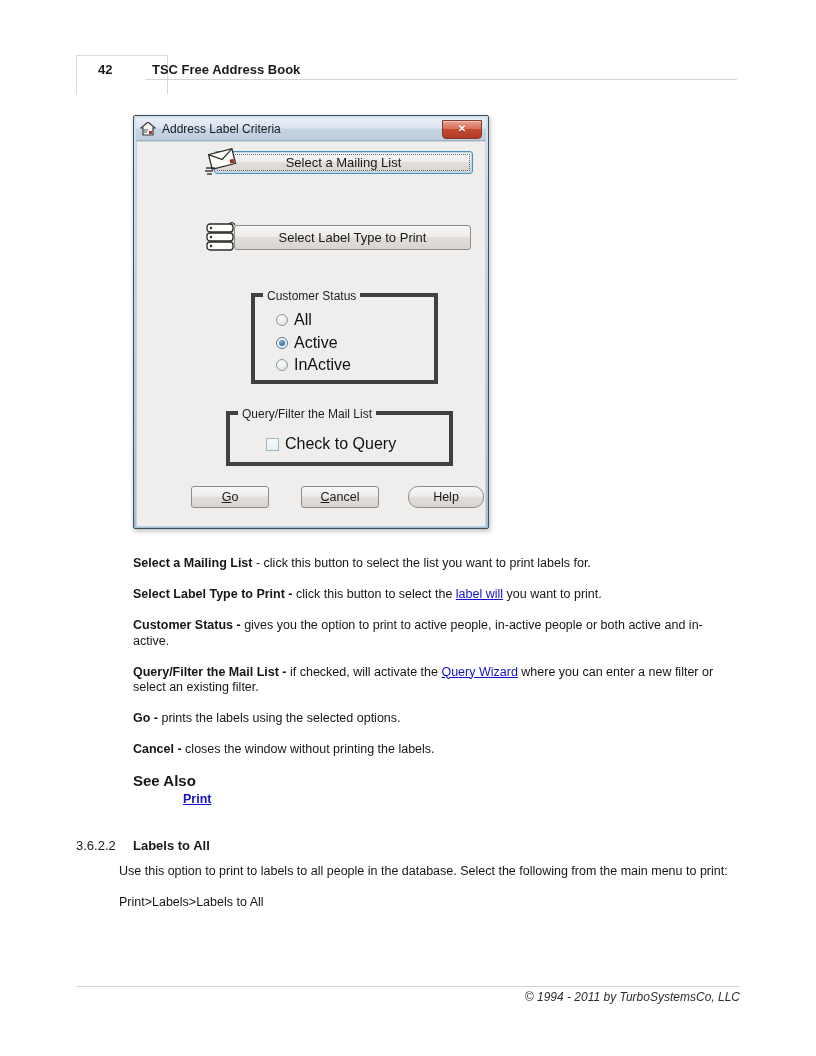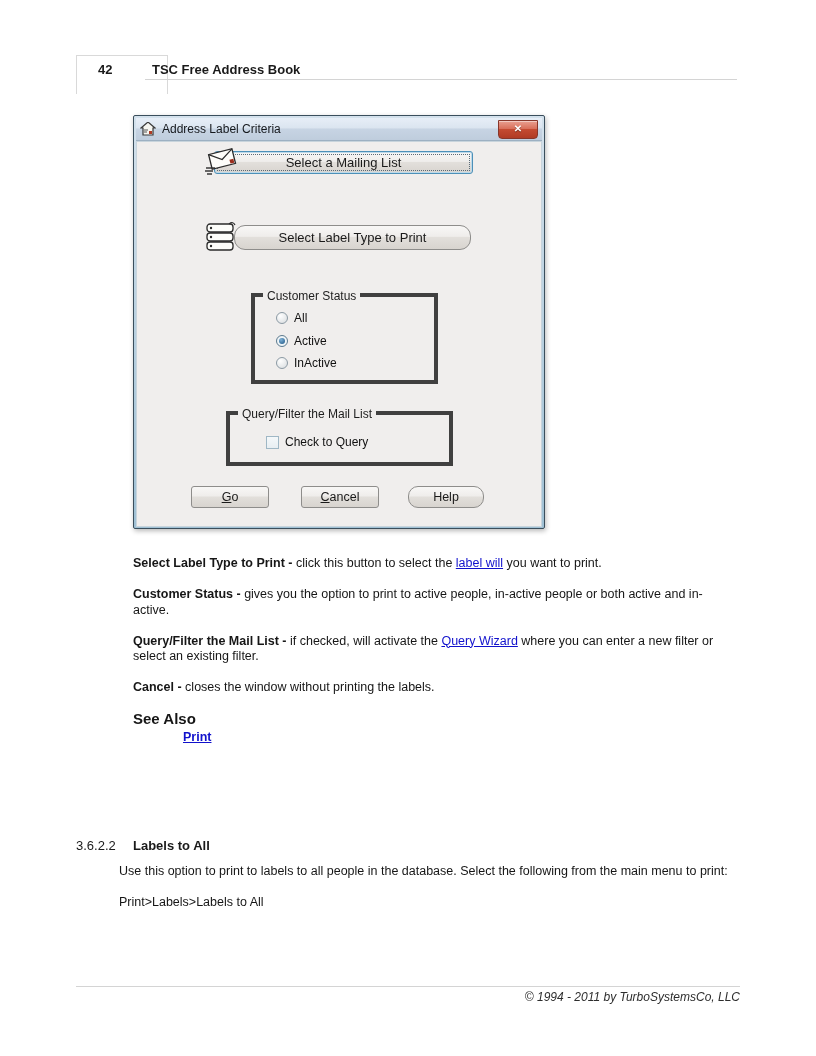--- a/index.html
+++ b/index.html
@@ -7,21 +7,21 @@
         font-family:"Liberation Sans",sans-serif;color:#1a1a1a;}
 
   
   .pgnum-box{position:absolute;left:76px;top:55px;width:90px;height:38px;
              border-top:1px solid #d9d9d9;border-left:1px solid #d9d9d9;border-right:1px solid #d9d9d9;}
   .pgnum{position:absolute;left:98px;top:62px;font-size:13px;font-weight:bold;}
   .htitle{position:absolute;left:152px;top:62px;font-size:13px;font-weight:bold;}
   .hrule{position:absolute;left:145px;top:79px;width:592px;height:1px;background:#d4d4d4;}
 
   
-  .dialog{position:absolute;left:133px;top:115px;width:412px;height:414px;box-sizing:border-box;
+  .dialog{position:absolute;left:133px;top:115px;width:356px;height:414px;box-sizing:border-box;
           border:1px solid #3a4e5c;border-radius:2px;padding:2px;
           background:linear-gradient(#d3e1ec,#9fc0d4);box-shadow:1px 2px 5px rgba(0,0,0,.28);
           font-size:12px;}
   .titlebar{position:relative;height:22px;line-height:22px;
             background:linear-gradient(#e7eef7 0%,#dbe5f0 45%,#c7d4e3 50%,#bfcddd 100%);
             border-bottom:1px solid #9cb0c2;display:flex;align-items:center;}
   .ticon{width:16px;height:14px;margin:0 6px 0 4px;display:inline-flex;}
   .ttext{font-size:12px;color:#15181c;}
   .closebtn{position:absolute;right:4px;top:2px;width:38px;height:17px;border-radius:0 0 4px 4px;
             border:1px solid #87362a;background:linear-gradient(#e9a091 0%,#d9705b 45%,#c44a31 50%,#b03b24 100%);
@@ -43,21 +43,21 @@
 
   .choice-row{position:absolute;display:flex;align-items:center;cursor:default;}
   .radio{width:12px;height:12px;border-radius:50%;border:1px solid #8c9aa4;box-sizing:border-box;
          background:radial-gradient(circle at 35% 30%,#fefefe,#d7dbde);display:inline-block;position:relative;flex:none;}
   .radio.checked{border-color:#5d7popup{}}
   .radio.checked{border-color:#5d7a8e;background:#eef4f7;}
   .radio.checked::after{content:"";position:absolute;left:2px;top:2px;width:6px;height:6px;border-radius:50%;
          background:radial-gradient(circle at 35% 30%,#7db0d6,#1d5584);}
   .checkbox{width:13px;height:13px;border:1px solid #9fb7c5;box-sizing:border-box;
             background:linear-gradient(#f4f8fa,#e8eef2);display:inline-block;flex:none;}
-  .clabel{margin-left:6px;font-size:12px;color:#111;}
+  .clabel{margin-left:6px;font-size:16px;color:#111;}
 
   .dlg-icon{position:absolute;z-index:3;}
 
   
   .descs{position:absolute;left:133px;top:556px;width:604px;font-size:12.5px;line-height:15.5px;color:#161616;}
   .descs p{margin:0 0 15.5px 0;}
   .descs b{font-weight:bold;}
   a.link{color:#1111cc;text-decoration:underline;cursor:pointer;}
   .seealso-h{font-size:15px;font-weight:bold;margin:2px 0 3px 0;}
   .seealso-link{padding-left:50px;}
@@ -116,21 +116,21 @@
         <svg width="34" height="34" viewBox="0 0 34 34">
           <rect x="4" y="4" width="26" height="8" rx="3" fill="#fdfdfa" stroke="#2b2b2b" stroke-width="1.3"></rect>
           <rect x="4" y="13" width="26" height="8" rx="3" fill="#fdfdfa" stroke="#2b2b2b" stroke-width="1.3"></rect>
           <rect x="4" y="22" width="26" height="8" rx="3" fill="#fdfdfa" stroke="#2b2b2b" stroke-width="1.3"></rect>
           <circle cx="8" cy="8" r="1.2" fill="#2b2b2b"></circle>
             <circle cx="8" cy="17" r="1.2" fill="#2b2b2b"></circle>
             <circle cx="8" cy="26" r="1.2" fill="#2b2b2b"></circle>
           <path d="M26 4 q4 -3 6 1" fill="none" stroke="#2b2b2b" stroke-width="1.2"></path>
         </svg>
       </span>
-      <button class="winbtn bigbtn" style="left:97px;top:83px;width:237px;height:25px;line-height:23px;border-radius:11px;">Select Label Type to Print</button>
+      <button class="winbtn bigbtn" style="left:97px;top:83px;width:237px;height:25px;line-height:23px;">Select Label Type to Print</button>
 
       <div class="group" style="left:114px;top:151px;width:187px;height:91px;">
         <span class="legend">Customer Status</span>
         <div class="choice-row" style="left:21px;top:14px;">
           <span class="radio"></span>
           <span class="clabel">All</span>
         </div>
         <div class="choice-row" style="left:21px;top:37px;">
           <span class="radio checked"></span>
           <span class="clabel">Active</span>
@@ -149,23 +149,25 @@
         </div>
       </div>
 
       <button class="winbtn smallbtn" style="left:54px;top:344px;width:78px;"><u>G</u><span>o</span></button>
       <button class="winbtn smallbtn" style="left:164px;top:344px;width:78px;"><u>C</u><span>ancel</span></button>
       <button class="winbtn smallbtn" style="left:271px;top:344px;width:76px;border-radius:10px;">Help</button>
     </div>
   </div>
 
   <div class="descs">
+    <p><b>Select a Mailing List</b><span> - click this button to select the list you want to print labels for.</span></p>
     <p><b>Select Label Type to Print -</b><span> click this button to select the </span><a class="link">label will</a><span> you want to print.</span></p>
     <p><b>Customer Status -</b><span> gives you the option to print to active people, in-active people or both active and in-active.</span></p>
     <p><b>Query/Filter the Mail List -</b><span> if checked, will activate the </span><a class="link">Query Wizard</a><span> where you can enter a new filter or select an existing filter.</span></p>
+    <p><b>Go -</b><span> prints the labels using the selected options.</span></p>
     <p><b>Cancel -</b><span> closes the window without printing the labels.</span></p>
 
     <div class="seealso-h">See Also</div>
     <div class="seealso-link">
       <a class="link">Print</a>
     </div>
   </div>
 
   <div class="secnum">3.6.2.2</div>
   <div class="sectitle">Labels to All</div>

